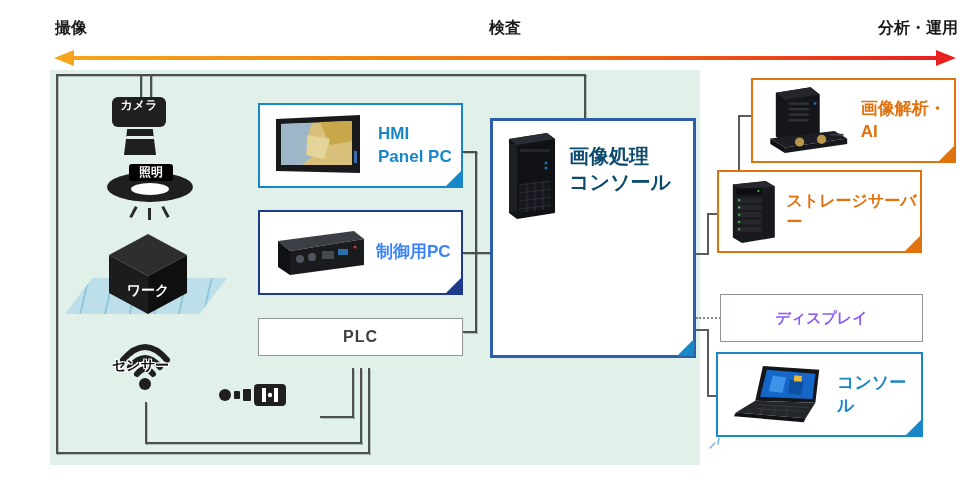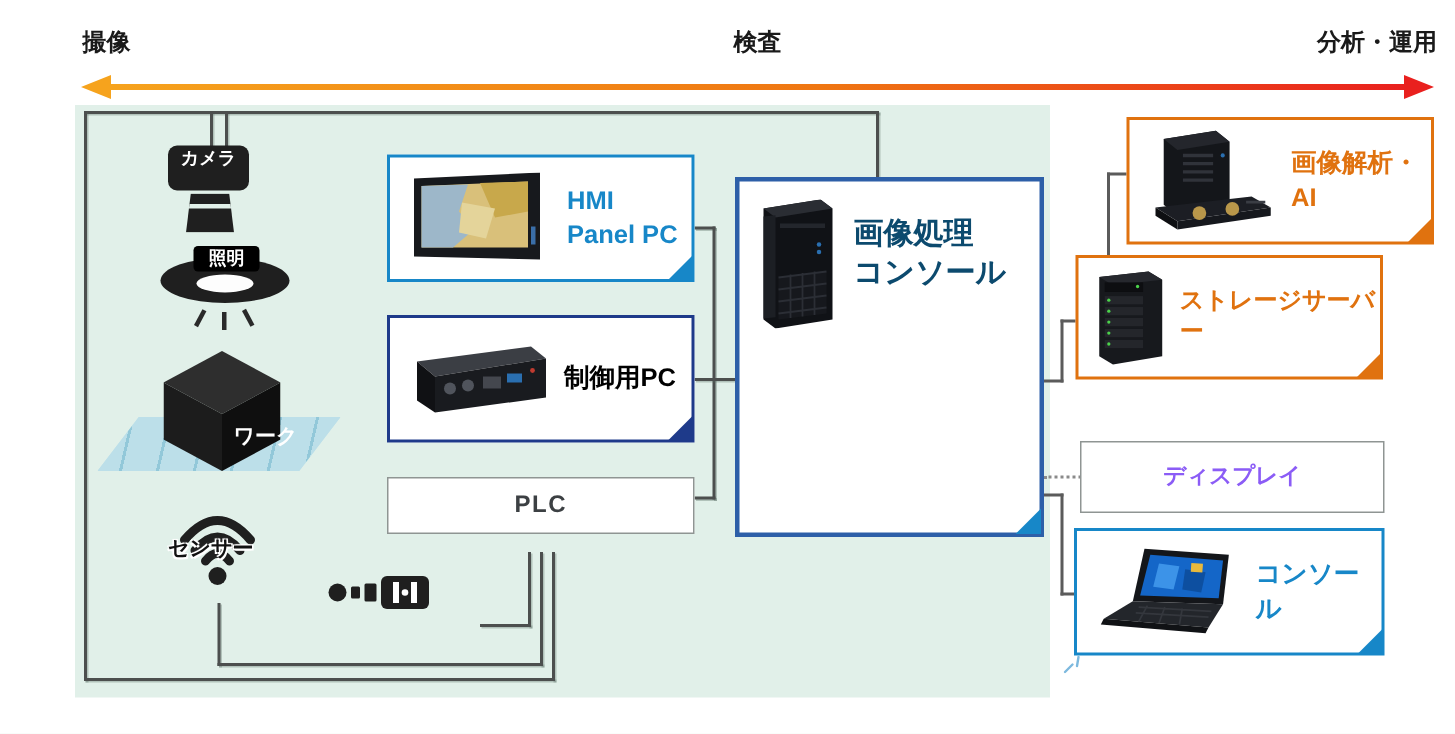--- a/index.html
+++ b/index.html
@@ -38,21 +38,21 @@
   .ring{position:absolute;left:87px;top:172px;width:86px;height:30px;background:#1f1f1f;border-radius:50%;}
   .ring::after{content:"";position:absolute;left:24px;top:11px;width:38px;height:12px;background:#fdfdfd;border-radius:50%;}
   .ring-lbl{position:absolute;left:109px;top:164px;width:44px;height:17px;background:#000000;border-radius:3px;
     display:flex;align-items:flex-start;justify-content:center;font-size:12px;z-index:3;}
   .ray{position:absolute;width:2.5px;height:12px;background:#2a2a2a;}
   
   .belt{position:absolute;left:45px;top:278px;width:162px;height:36px;background:#bcdfe9;
     clip-path:polygon(17% 0,100% 0,83% 100%,0 100%);
     background-image:repeating-linear-gradient(103deg,#bcdfe9 0 22px,#92c8d9 22px 24px);}
   .cube{position:absolute;left:89px;top:234px;}
-  .cube-lbl{position:absolute;left:89px;top:282px;width:78px;text-align:center;font-size:14px;z-index:3;padding-left:29px;}
+  .cube-lbl{position:absolute;left:89px;top:282px;width:78px;text-align:center;font-size:14px;z-index:3;}
   
   .pill{position:absolute;left:700px;top:447px;width:252px;height:34px;border:1.6px dashed #7db9de;border-radius:18px;
     background:#fff;display:flex;align-items:center;justify-content:center;gap:5px;box-sizing:border-box;}
   .pill span{font-size:12.5px;color:#2e86c1;font-weight:bold;letter-spacing:.3px;}
   .rowbox{position:absolute;left:478px;width:190px;height:43px;background:#e9ebed;display:flex;align-items:center;gap:8px;padding-left:6px;box-sizing:border-box;}
 </style>
 </head>
 <body>
 
 <div class="stage">
@@ -158,21 +158,21 @@
     <svg style="margin-left:10px;" width="96" height="60" viewBox="0 0 96 60">
       <polygon points="8,18 84,8 94,16 20,28" fill="#3b3e44"></polygon>
       <polygon points="8,18 20,28 20,52 8,44" fill="#101114"></polygon>
       <polygon points="20,28 94,16 94,42 20,52" fill="#191b1f"></polygon>
       <circle cx="30" cy="36" r="4" fill="#50545c"></circle>
       <circle cx="42" cy="34" r="4" fill="#50545c"></circle>
       <rect x="52" y="28" width="12" height="8" fill="#44474e"></rect>
       <rect x="68" y="26" width="10" height="6" fill="#2a6fb0"></rect>
       <circle cx="85" cy="24" r="1.6" fill="#c03b30"></circle>
     </svg>
-    <div class="txt" style="margin-left:10px;font-size:17px;color:#000000;">制御用PC</div>
+    <div class="txt" style="margin-left:10px;font-size:17px;color:#3b82f6;">制御用PC</div>
     <span class="fold" style="border-bottom:17px solid #1e3a8a;"></span>
   </div>
 
   <div class="pbox" style="left:238px;top:318px;width:205px;height:38px;border:1.5px solid #8f9593;justify-content:center;">
     <div class="txt" style="font-size:16px;color:#3c4043;letter-spacing:1px;">PLC</div>
   </div>
 
   <div class="pbox" style="left:470px;top:118px;width:206px;height:240px;border:3px solid #2d5fa8;display:block;">
     <svg style="position:absolute;left:10px;top:12px;" width="58" height="86" viewBox="0 0 58 86">
       <polygon points="6,6 44,0 52,6 52,80 14,86 6,80" fill="#101216"></polygon>

